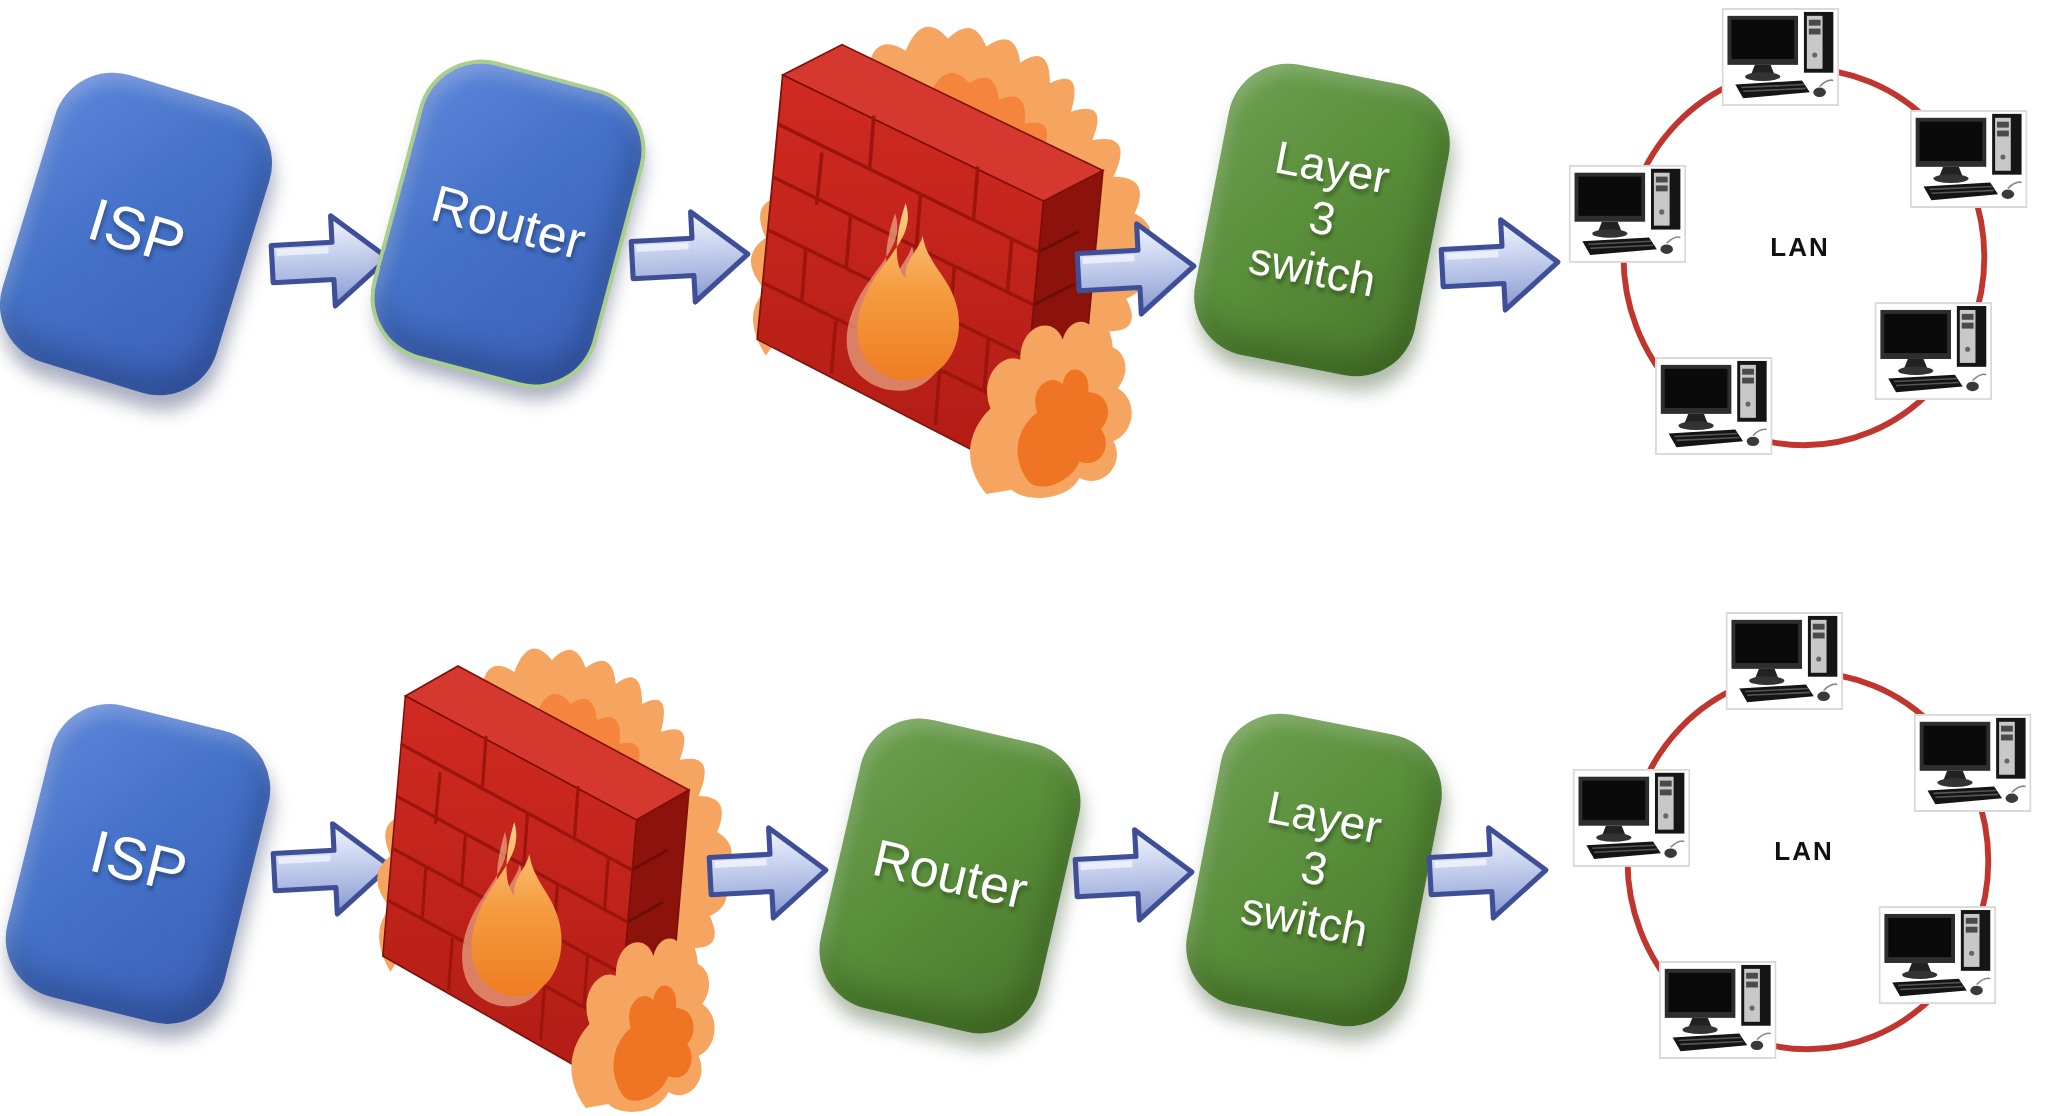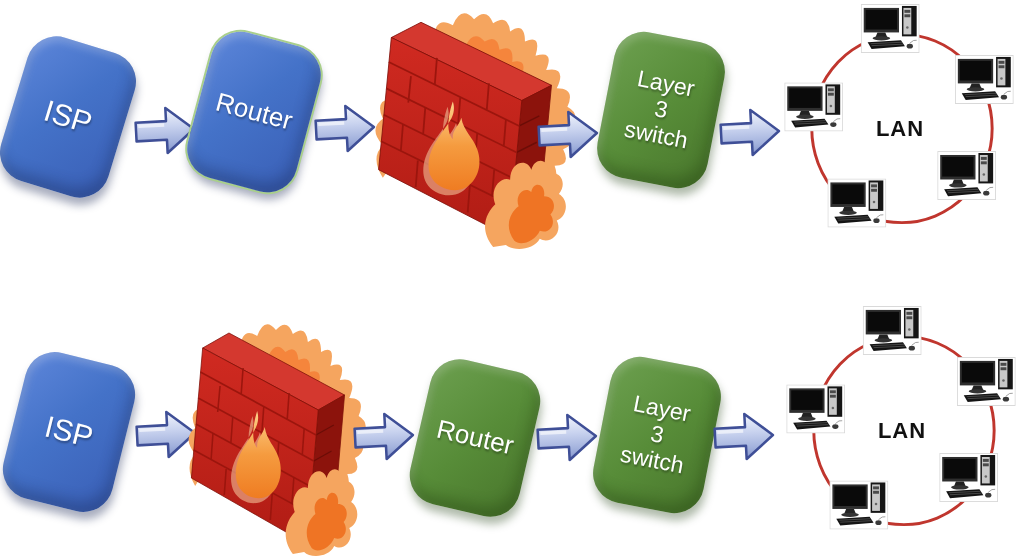--- a/index.html
+++ b/index.html
@@ -45,21 +45,21 @@
   .r1-fw{left:368px;top:5px;width:228px;height:244px;}
   .r2-fw{left:182px;top:316px;width:202px;height:240px;}
   .fw svg{width:100%;height:100%;}
 
   
   .lan{position:absolute;width:240px;height:250px;}
   .r1-lan{left:780px;top:4px;}
   .r2-lan{left:782px;top:306px;}
   .lan svg{width:100%;height:100%;}
   .lan-label{position:absolute;left:0;right:0;top:112px;text-align:center;
-             font-weight:bold;font-size:22px;color:#111;letter-spacing:1px;}
+             font-weight:bold;font-size:13px;color:#111;letter-spacing:1px;}
 </style>
 </head>
 <body>
 
 <div class="scene">
 
   <svg style="position:absolute;width:0;height:0" aria-hidden="true">
     <defs>
       <linearGradient id="gArrow" x1="0" y1="0" x2="0" y2="1">
         <stop offset="0" stop-color="#f2f5fc"></stop>

